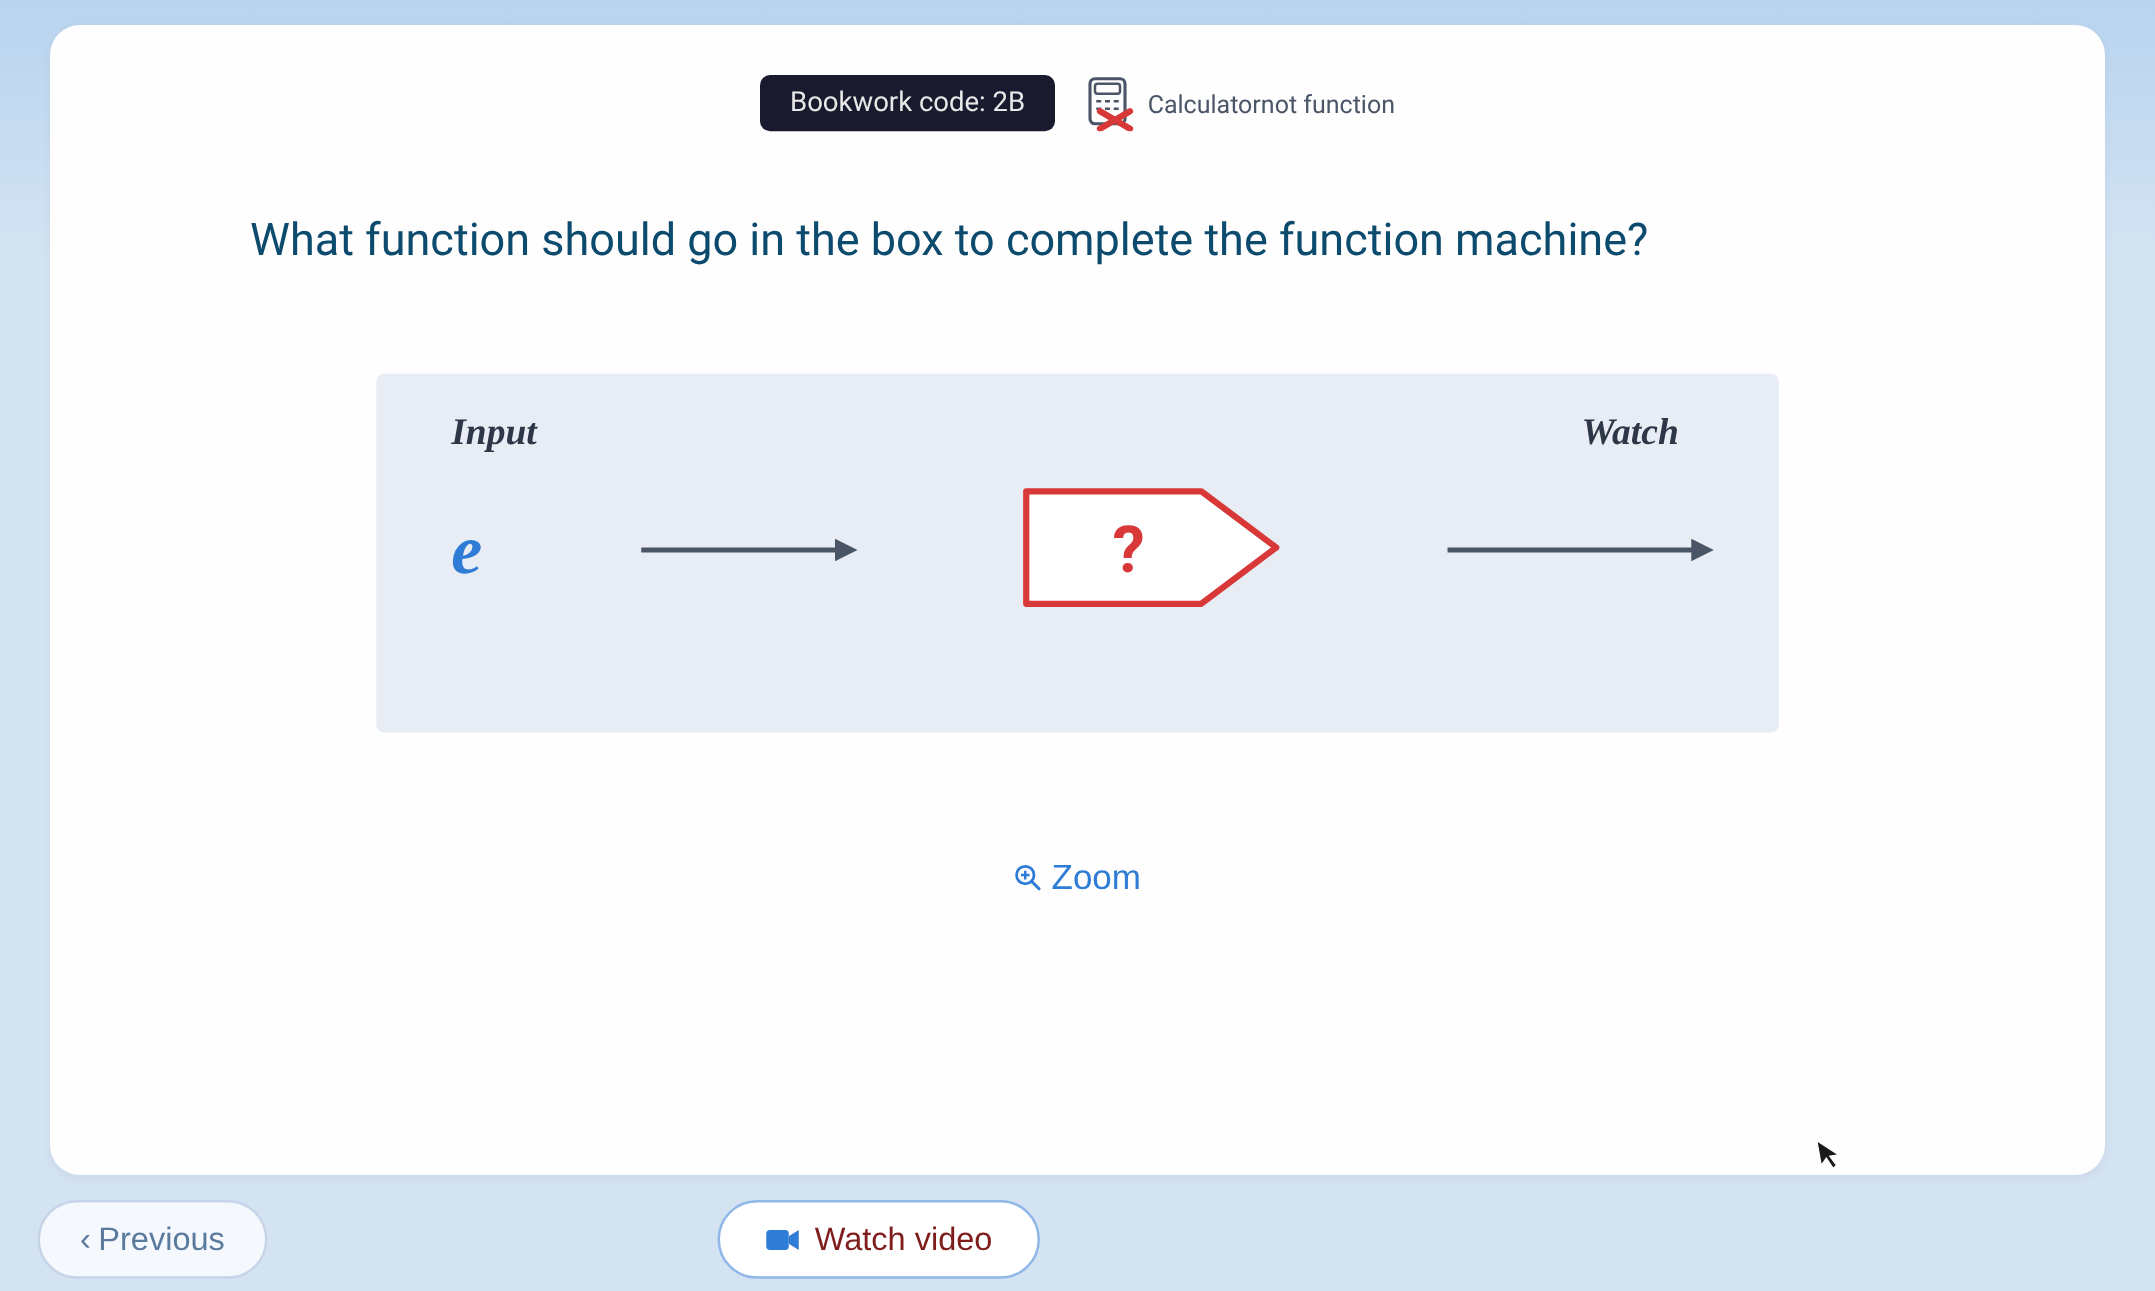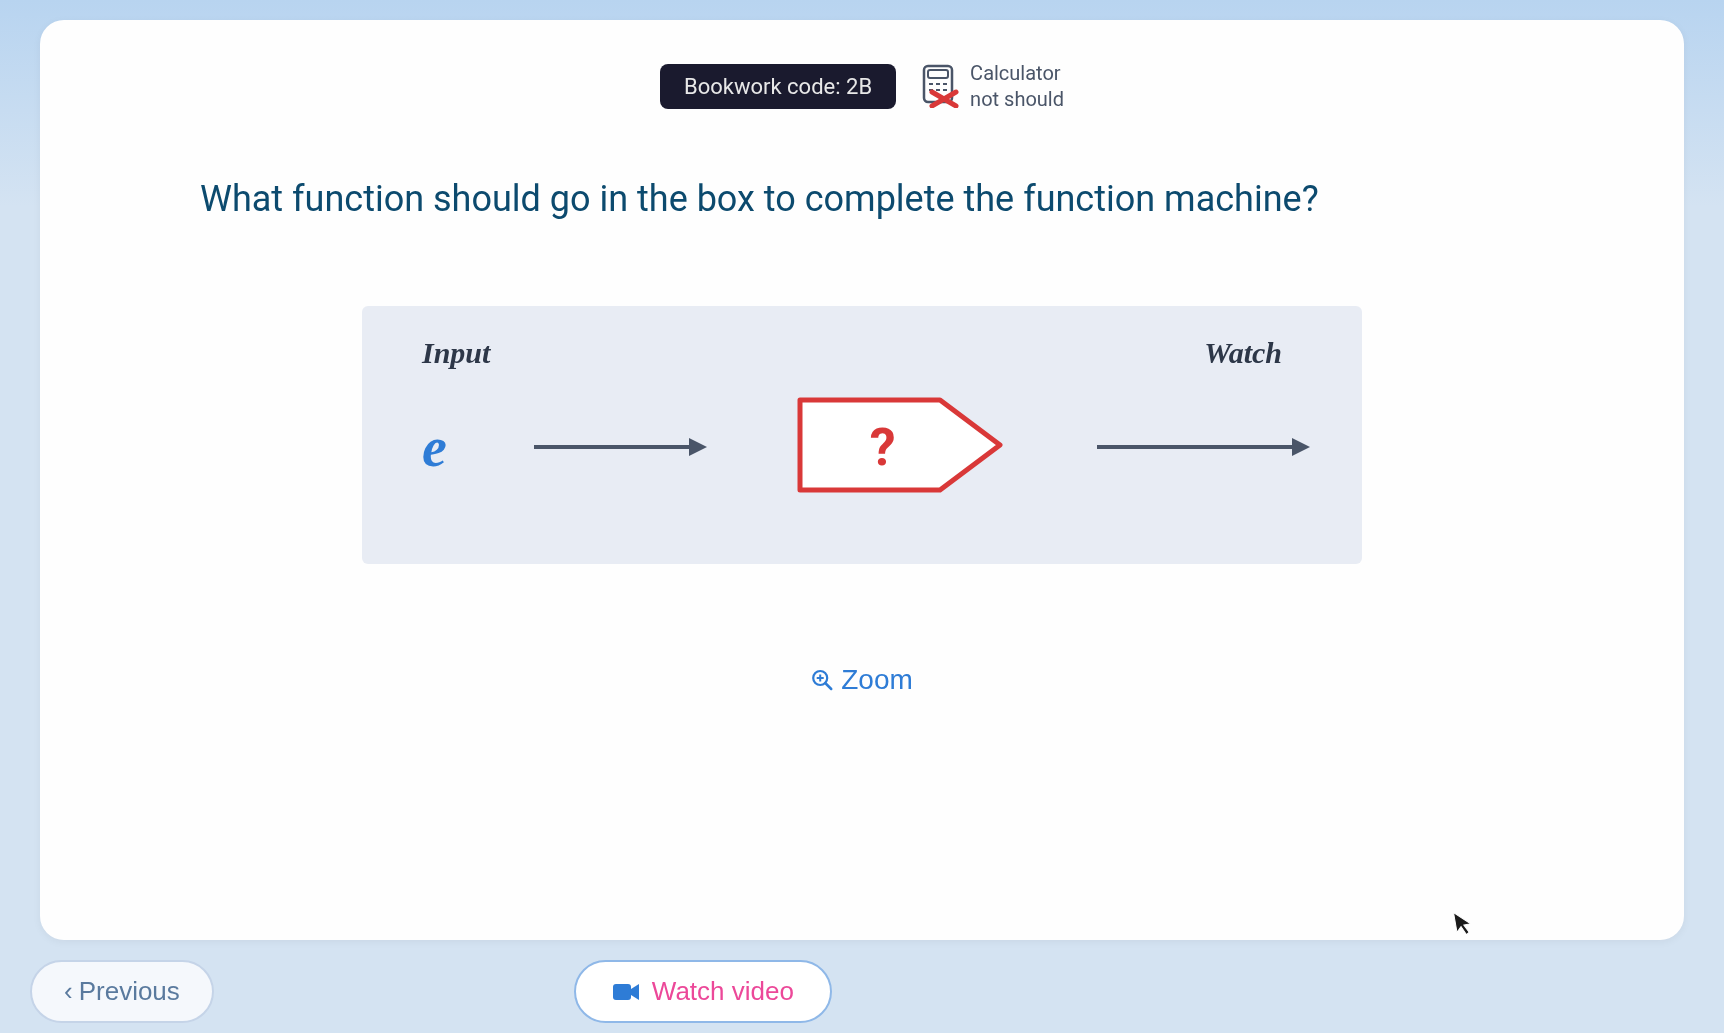--- a/index.html
+++ b/index.html
@@ -44,39 +44,39 @@
       align-items: center;
       gap: 10px;
     }
     .calc-icon {
       position: relative;
       width: 40px;
       height: 44px;
     }
     .calc-text {
       display: flex;
-      flex-direction: column;
+      flex-direction: row;
       color: #4a5568;
       font-size: 20px;
       line-height: 1.3;
     }
     .question-text {
       font-size: 36px;
       color: #0c4a6e;
       text-align: left;
       margin: 0 40px 80px 100px;
       font-weight: 400;
       line-height: 1.5;
     }
     .machine-container {
       background: #e8ecf4;
       border-radius: 6px;
       margin: 0 auto;
-      width: 1000px;
-      padding: 30px 50px 60px 50px;
+      width: 1122px;
+      padding: 30px 50px 89px 50px;
       position: relative;
     }
     .label-row {
       display: flex;
       justify-content: space-between;
       margin-bottom: 20px;
     }
     .machine-label {
       font-size: 30px;
       font-weight: 600;
@@ -154,21 +154,21 @@
       font-size: 26px;
       font-weight: 500;
       cursor: pointer;
       display: inline-flex;
       align-items: center;
       gap: 6px;
     }
     .watch-button {
       border: 2px solid #8fb8e8;
       background: #ffffff;
-      color: #ec4899;
+      color: #7f1d1d;
       padding: 14px 36px;
       border-radius: 999px;
       font-size: 26px;
       font-weight: 500;
       cursor: pointer;
       display: inline-flex;
       align-items: center;
       gap: 12px;
       margin-left: 360px;
     }
@@ -200,21 +200,21 @@
           <line x1="23" y1="20" x2="27" y2="20" stroke="#4a5568" stroke-width="2"></line>
           <line x1="9" y1="26" x2="13" y2="26" stroke="#4a5568" stroke-width="2"></line>
           <line x1="16" y1="26" x2="20" y2="26" stroke="#4a5568" stroke-width="2"></line>
           <line x1="23" y1="26" x2="27" y2="26" stroke="#4a5568" stroke-width="2"></line>
           <line x1="12" y1="28" x2="36" y2="42" stroke="#d93838" stroke-width="5" stroke-linecap="round"></line>
           <line x1="36" y1="28" x2="12" y2="42" stroke="#d93838" stroke-width="5" stroke-linecap="round"></line>
         </svg>
       </div>
       <div class="calc-text">
         <span>Calculator</span>
-        <span>not should</span>
+        <span>not function</span>
       </div>
     </div>
   </div>
 
   <div class="question-text">What function should go in the box to complete the function machine?</div>
 
   <div class="machine-container">
     <div class="label-row">
       <div class="machine-label label-input">Input</div>
       <div class="machine-label label-output">Watch</div>

